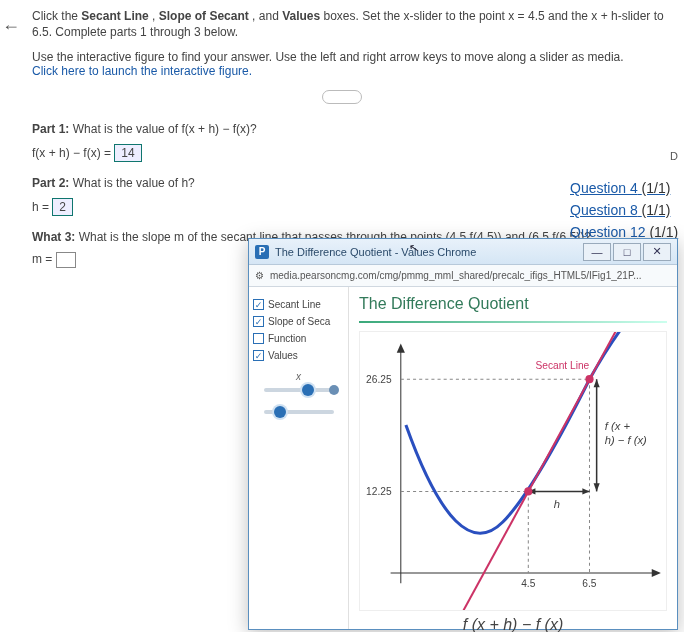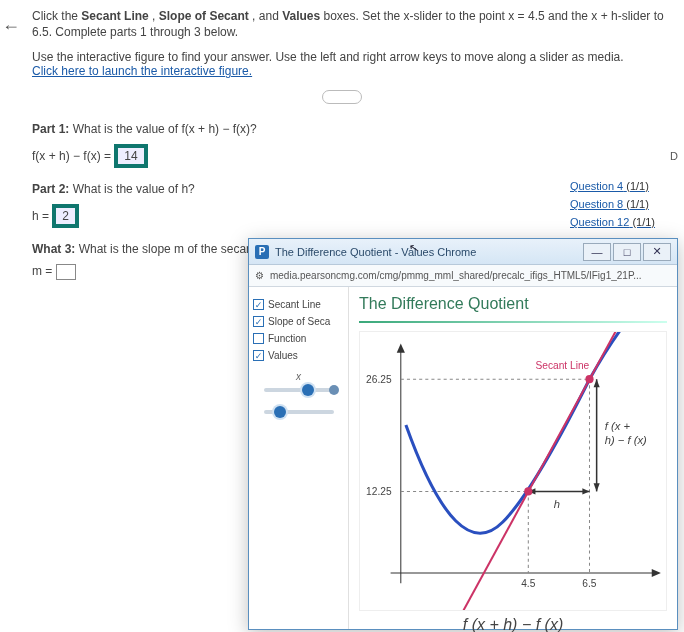--- a/index.html
+++ b/index.html
@@ -34,59 +34,58 @@
     color: #444;
   }
   .instructions b { font-weight: bold; }
   .sub-instructions {
     margin-left: 18px;
     margin-bottom: 12px;
     color: #444;
   }
   .launch-link {
     color: #1a5aa8;
-    text-decoration: underline;
     cursor: pointer;
   }
   .divider-pill {
     width: 40px;
     height: 14px;
     border: 1px solid #bbb;
     border-radius: 8px;
     margin: 8px auto 18px auto;
     background: #fff;
   }
   .part {
     margin-left: 18px;
     margin-bottom: 14px;
     color: #444;
   }
   .part-label { font-weight: bold; }
   .answer-box {
     display: inline-block;
-    border: 4px solid #0f766e;
+    border: 1px solid #0f766e;
     background: #eef;
     padding: 1px 6px;
     min-width: 18px;
     text-align: center;
   }
   .empty-box {
     display: inline-block;
     border: 1px solid #888;
     background: #fff;
     width: 20px;
     height: 16px;
     vertical-align: middle;
   }
   .sidebar {
     position: absolute;
     right: 4px;
     top: 150px;
     width: 110px;
-    font-size: 11px;
+    font-size: 14px;
   }
   .sidebar-item {
     color: #1a5aa8;
     text-decoration: underline;
     margin-bottom: 6px;
     cursor: pointer;
   }
   .sidebar-item .score { color:#333; text-decoration:none; display:inline; }
   .d-label {
     position:absolute; right:6px; top:150px; color:#555; font-size:11px;

